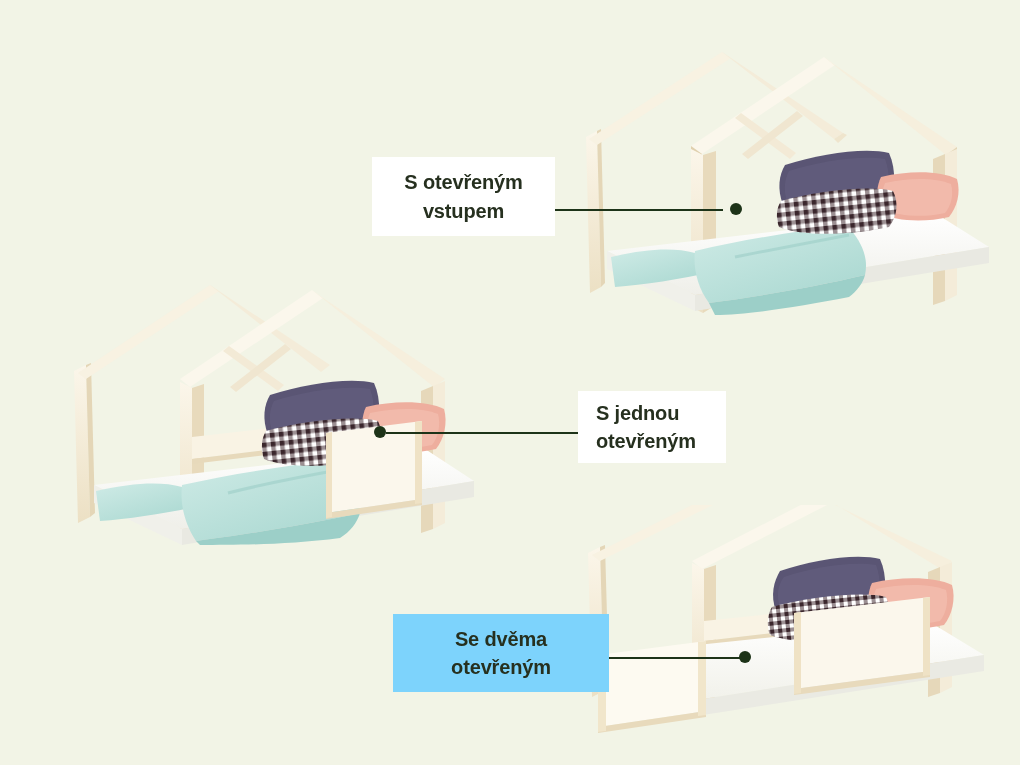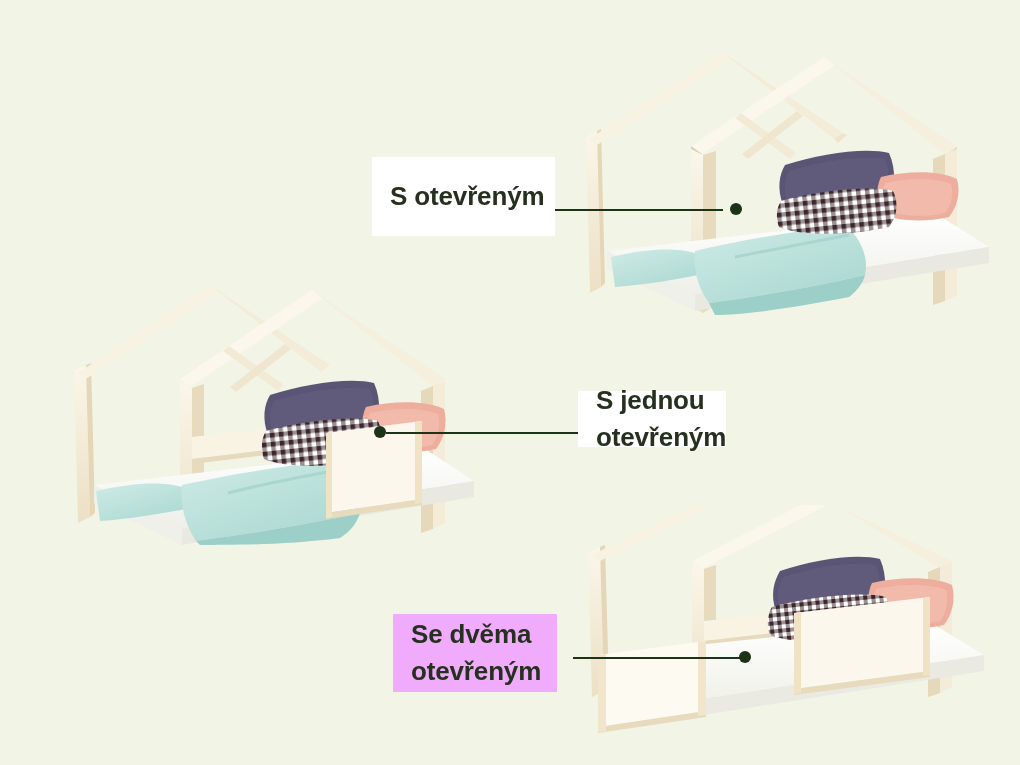--- a/index.html
+++ b/index.html
@@ -31,21 +31,21 @@
     background: #ffffff;
     display: flex;
     flex-direction: column;
     justify-content: center;
     padding: 10px 18px;
     z-index: 40;
   }
   .callout .line {
     color: #26301f;
     font-weight: bold;
-    font-size: 26px;
+    font-size: 20px;
     line-height: 1.42;
     letter-spacing: -0.15px;
     white-space: nowrap;
   }
   .callout.center .line { text-align: center; }
   .callout.left   .line { text-align: left; }
 
   
   .leader {
     position: absolute;
@@ -277,29 +277,30 @@
         <polygon points="18,150 26,149 26,226 18,227" fill="#f1e6cb"></polygon>
         <polygon points="118,137 126,136 126,210 118,211" fill="#f1e6cb"></polygon>
       </g>
     </svg>
   </div>
 
   <div class="leader" id="leader-0" style="left: 555px; top: 209px; width: 168px; background: rgb(29, 51, 24);"></div>
   <div class="leader-dot" id="dot-0" style="left: 730px; top: 203px; background: rgb(29, 51, 24);"></div>
   <div class="callout center" id="callout-0" style="left: 372px; top: 157px; width: 183px; height: 79px; background: rgb(255, 255, 255);">
     <span class="line">S otevřeným</span>
+    <span class="line">vstupem</span>
   </div>
 
   <div class="leader" id="leader-1" style="left: 386px; top: 432px; width: 192px; background: rgb(29, 51, 24);"></div>
   <div class="leader-dot" id="dot-1" style="left: 374px; top: 426px; background: rgb(29, 51, 24);"></div>
-  <div class="callout left" id="callout-1" style="left: 578px; top: 391px; width: 148px; height: 56px; background: rgb(255, 255, 255);">
+  <div class="callout left" id="callout-1" style="left: 578px; top: 391px; width: 148px; height: 72px; background: rgb(255, 255, 255);">
     <span class="line">S jednou</span>
     <span class="line">otevřeným</span>
   </div>
 
   <div class="leader" id="leader-2" style="left: 573px; top: 657px; width: 172px; background: rgb(29, 51, 24);"></div>
   <div class="leader-dot" id="dot-2" style="left: 739px; top: 651px; background: rgb(29, 51, 24);"></div>
-  <div class="callout left" id="callout-2" style="left: 393px; top: 614px; width: 164px; height: 78px; background: #f0abfc;">
+  <div class="callout left" id="callout-2" style="left: 393px; top: 614px; width: 216px; height: 78px; background: #7dd3fc; align-items: center;">
     <span class="line">Se dvěma</span>
     <span class="line">otevřeným</span>
   </div>
 
 </div>
 
 </body></html>

